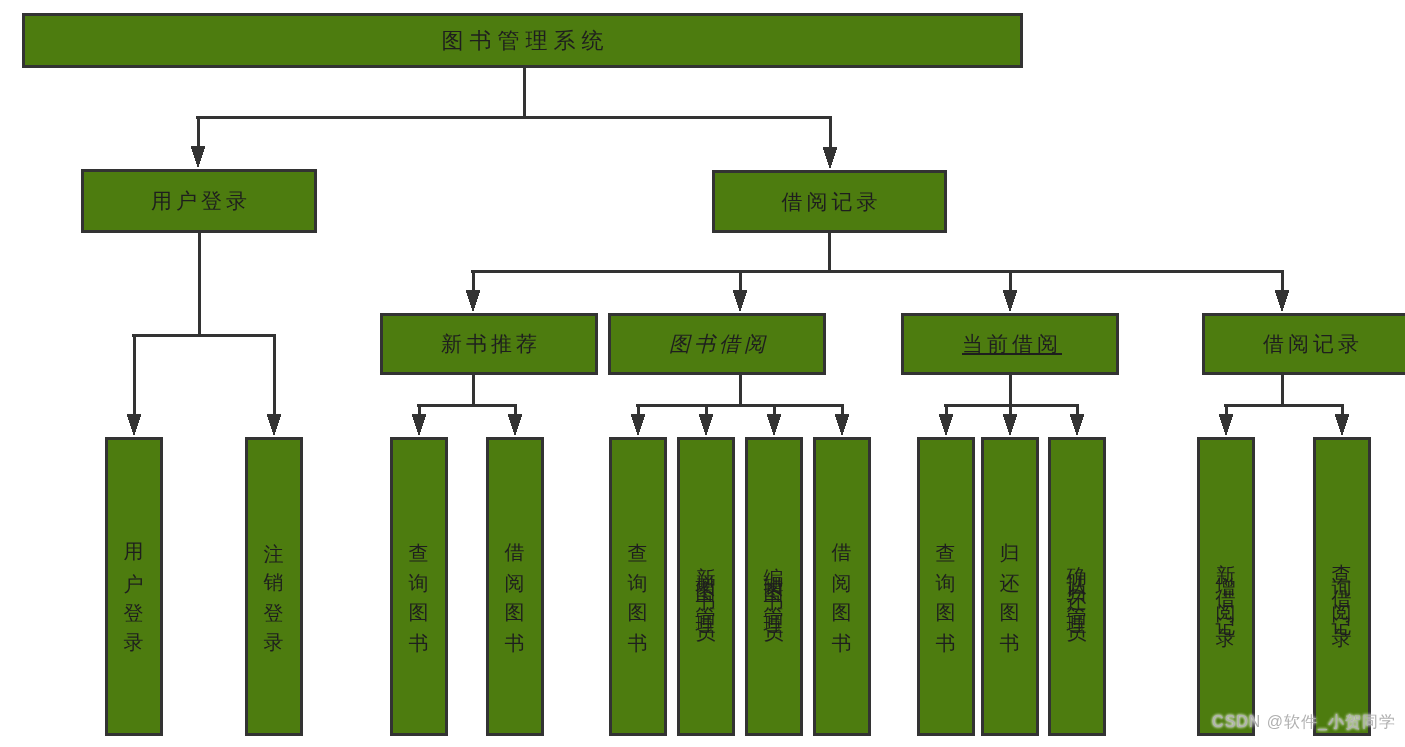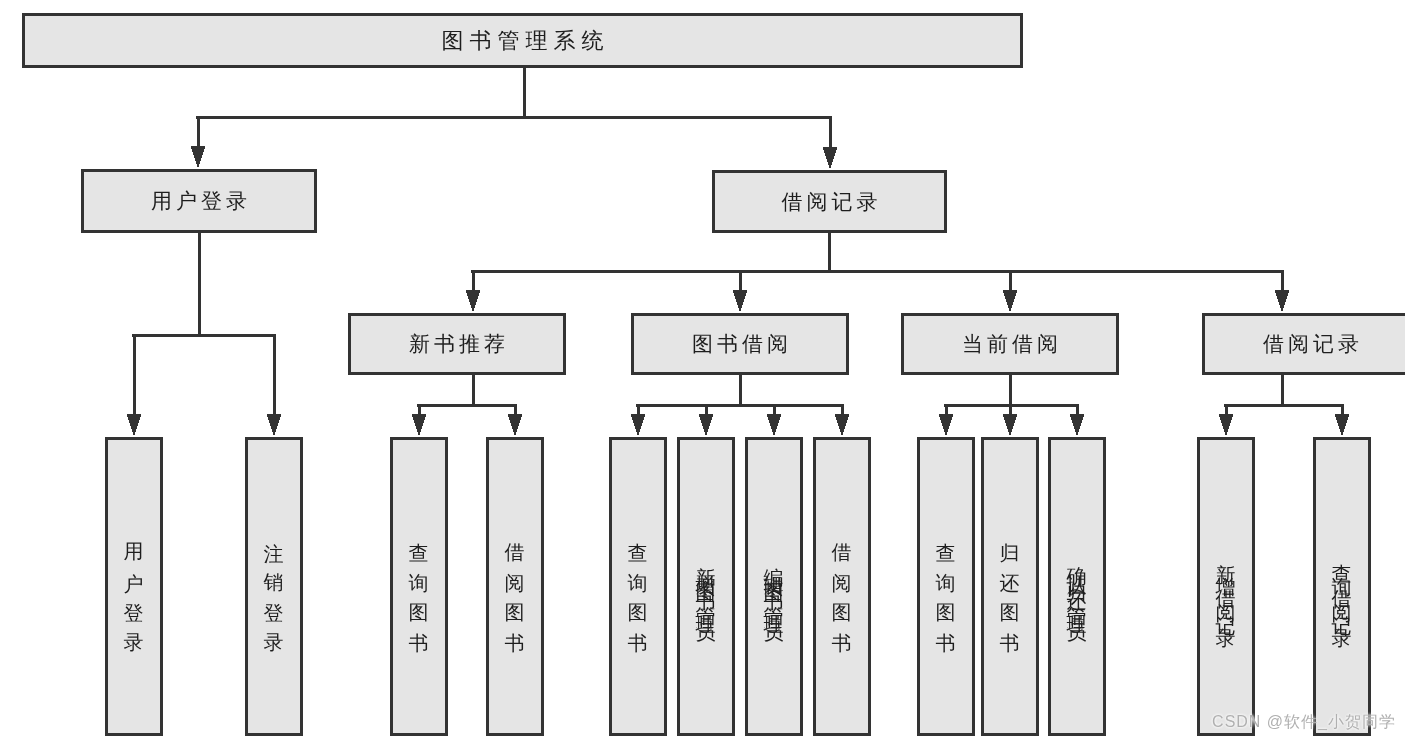--- a/index.html
+++ b/index.html
@@ -11,21 +11,21 @@
     color:#1e1e1e;
     overflow:hidden;
   }
   #wires{position:absolute;left:0;top:0;width:1405px;height:747px;}
   #wires line{stroke:#333333;stroke-width:3;}
   #wires polygon{fill:#333333;stroke:none;}
   .box{
     position:absolute;
     box-sizing:border-box;
     border:3px solid #333333;
-    background:#e5e5e5;
+    background:#4d7c0f;
     display:flex;align-items:center;justify-content:center;
   }
   .h-label{
     font-size:21px;letter-spacing:4px;text-indent:4px;
     color:#1e1e1e;white-space:nowrap;
   }
   .root-label{font-size:22px;letter-spacing:6px;text-indent:6px;}
   .leaf{top:437px;width:58px;height:299px;}
   .v-label{
     writing-mode:vertical-lr;
@@ -119,27 +119,27 @@
     <span class="h-label root-label">图书管理系统</span>
   </div>
 
   <div class="box" style="left:81px;top:169px;width:236px;height:64px;">
     <span class="h-label">用户登录</span>
   </div>
   <div class="box" style="left:712px;top:170px;width:235px;height:63px;">
     <span class="h-label">借阅记录</span>
   </div>
 
-  <div class="box lvl3" style="left:348px;">
+  <div class="box lvl3" style="left:380px;">
     <span class="h-label">新书推荐</span>
   </div>
-  <div class="box lvl3" style="left:631px;">
+  <div class="box lvl3" style="left:608px;font-style:italic;">
     <span class="h-label">图书借阅</span>
   </div>
-  <div class="box lvl3" style="left:901px;">
+  <div class="box lvl3" style="left:901px;text-decoration:underline;">
     <span class="h-label">当前借阅</span>
   </div>
   <div class="box lvl3" style="left:1202px;">
     <span class="h-label">借阅记录</span>
   </div>
 
   <div class="box leaf" style="left:105px;">
     <span class="v-label" style="letter-spacing: 30px;">用户登录</span>
   </div>
   <div class="box leaf" style="left:245px;">

